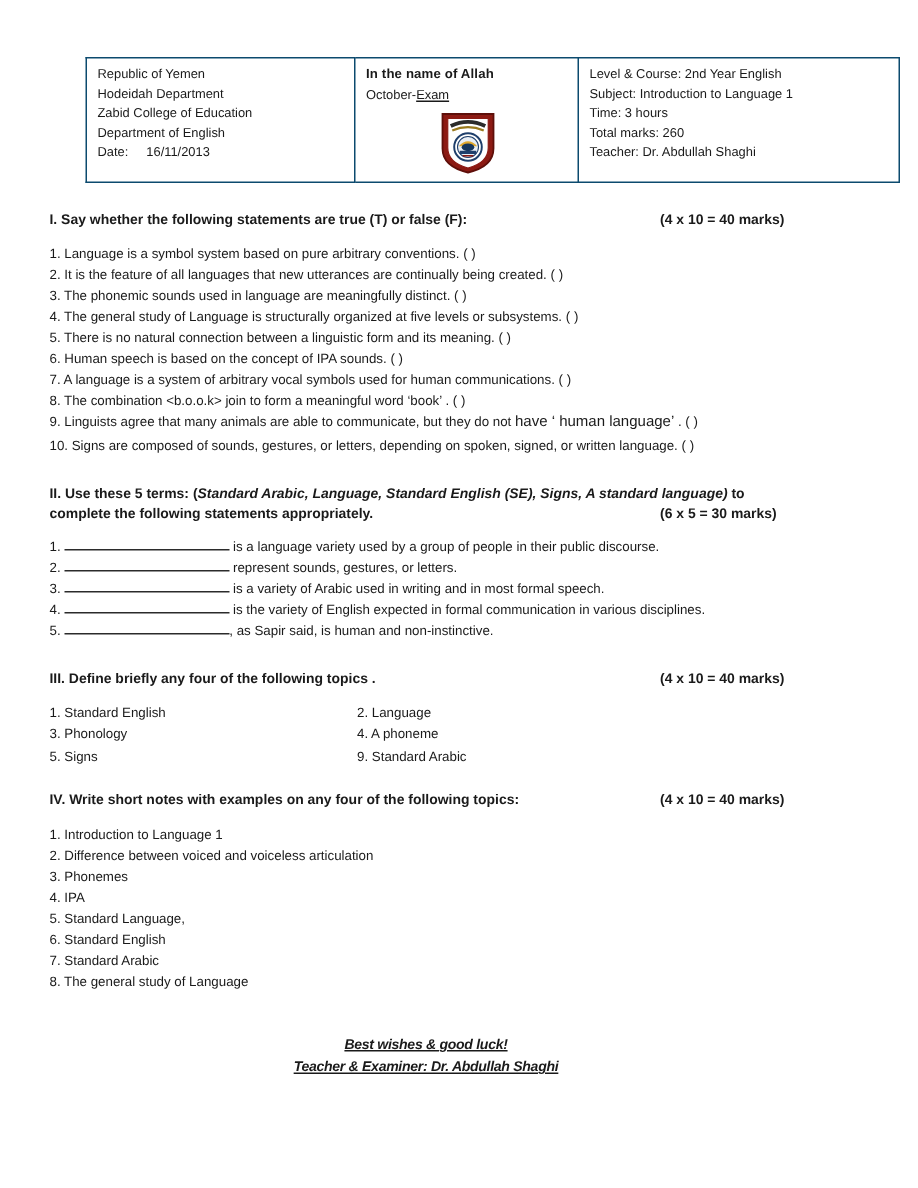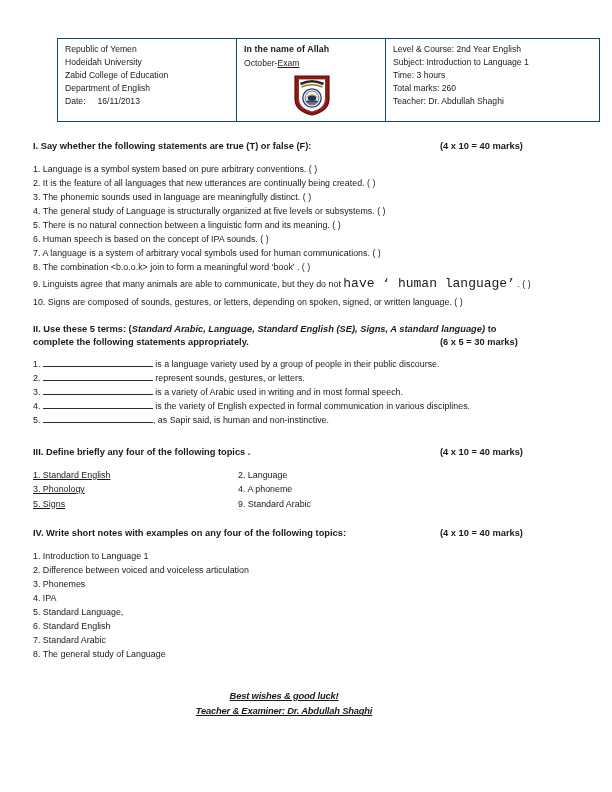--- a/index.html
+++ b/index.html
@@ -91,22 +91,22 @@
   }
   .items {
     margin-top: 9px;
   }
   .item {
     font-size: 8.9px;
     line-height: 1.58;
     white-space: nowrap;
   }
   .small-serif {
-    font-family: Liberation Mono, monospace;
-    font-size: 13px;
+    font-family: Liberation Sans, sans-serif;
+    font-size: 10px;
   }
 
   
   .terms { font-style: italic; }
   .head2-l2 { display: block; position: relative; }
   .head2-l2 .marks2 {
     position: absolute;
     left: 407px;
     top: 0;
   }
@@ -122,21 +122,21 @@
   .two-col {
     position: relative;
     margin-top: 9px;
   }
   .two-col .row {
     font-size: 8.9px;
     line-height: 1.62;
     position: relative;
     height: 14.5px;
   }
-  .two-col .c1 { position: absolute; left: 0; top: 0; text-decoration: underline; }
+  .two-col .c1 { position: absolute; left: 0; top: 0; }
   .two-col .c2 { position: absolute; left: 205px; top: 0; }
 
   
   .footer {
     position: absolute;
     left: 0;
     top: 688px;
     width: 568px;
     text-align: center;
   }
@@ -155,21 +155,21 @@
 </head>
 <body>
 
 <div class="page">
 
   <table class="header-table">
     <tbody>
         <tr>
       <td class="hcell-left">
         <div class="hline">Republic of Yemen</div>
-        <div class="hline">Hodeidah University</div>
+        <div class="hline">Hodeidah Department</div>
         <div class="hline">Zabid College of Education</div>
         <div class="hline">Department of English</div>
         <div class="hline date-line"><span>Date:</span><span class="date-val">16/11/2013</span></div>
       </td>
 
       <td class="hcell-mid">
         <div class="mid-title">In  the name of Allah</div>
         <div class="mid-sub"><span>October-</span><u>Exam</u></div>
         <div class="crest-wrap">
           <div class="crest">

